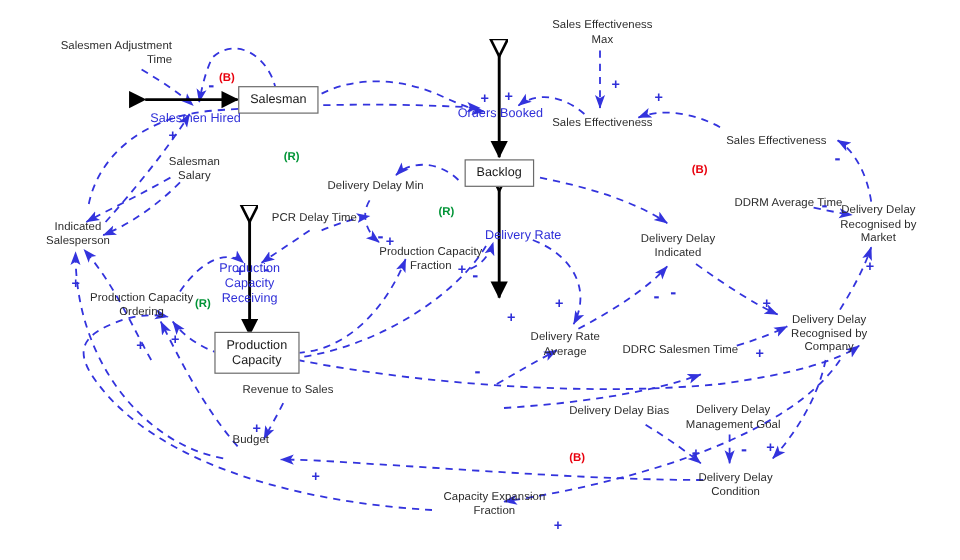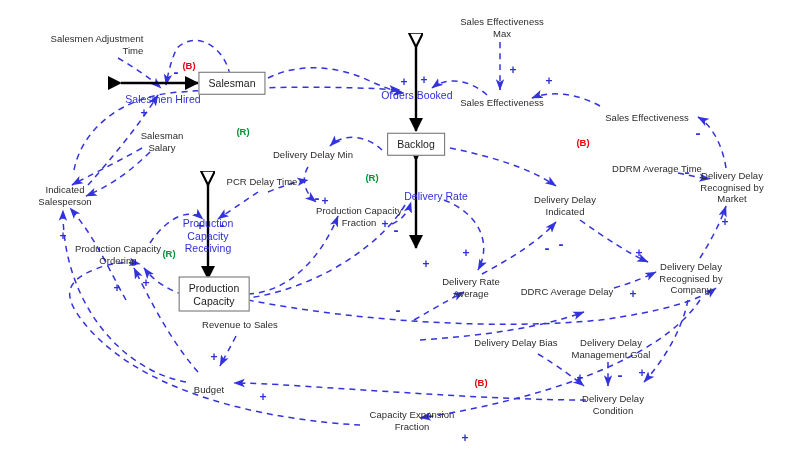--- a/index.html
+++ b/index.html
@@ -189,28 +189,28 @@
   <div class="node" style="left:502px;top:27px;">Sales Effectiveness
 Max</div>
   <div class="node" style="left:502px;top:103px;">Sales Effectiveness</div>
   <div class="node" style="left:647px;top:118px;">Sales Effectiveness</div>
   <div class="node" style="left:633px;top:169px;margin-left:24px;">DDRM Average Time</div>
   <div class="node" style="left:732px;top:187px;">Delivery Delay
 Recognised by
 Market</div>
   <div class="node" style="left:565px;top:205px;">Delivery Delay
 Indicated</div>
-  <div class="node" style="left:567px;top:292px;">DDRC Average Delay</div>
+  <div class="node" style="left:567px;top:292px;">DDRC Salesmen Time</div>
   <div class="node" style="left:691px;top:278px;">Delivery Delay
 Recognised by
 Company</div>
   <div class="node" style="left:471px;top:287px;">Delivery Rate
 Average</div>
   <div class="node" style="left:240px;top:325px;">Revenue to Sales</div>
-  <div class="node" style="left:209px;top:390px;">Budget</div>
+  <div class="node" style="left:209px;top:367px;">Budget</div>
   <div class="node" style="left:412px;top:420px;">Capacity Expansion
 Fraction</div>
   <div class="node" style="left:516px;top:343px;text-align:center;">Delivery Delay Bias</div>
   <div class="node" style="left:611px;top:348px;">Delivery Delay
 Management Goal</div>
   <div class="node" style="left:613px;top:404px;">Delivery Delay
 Condition</div>
 
   <div class="loop b" style="left:189px;top:65px;">(B)</div>
   <div class="loop r" style="left:243px;top:131px;">(R)</div>

